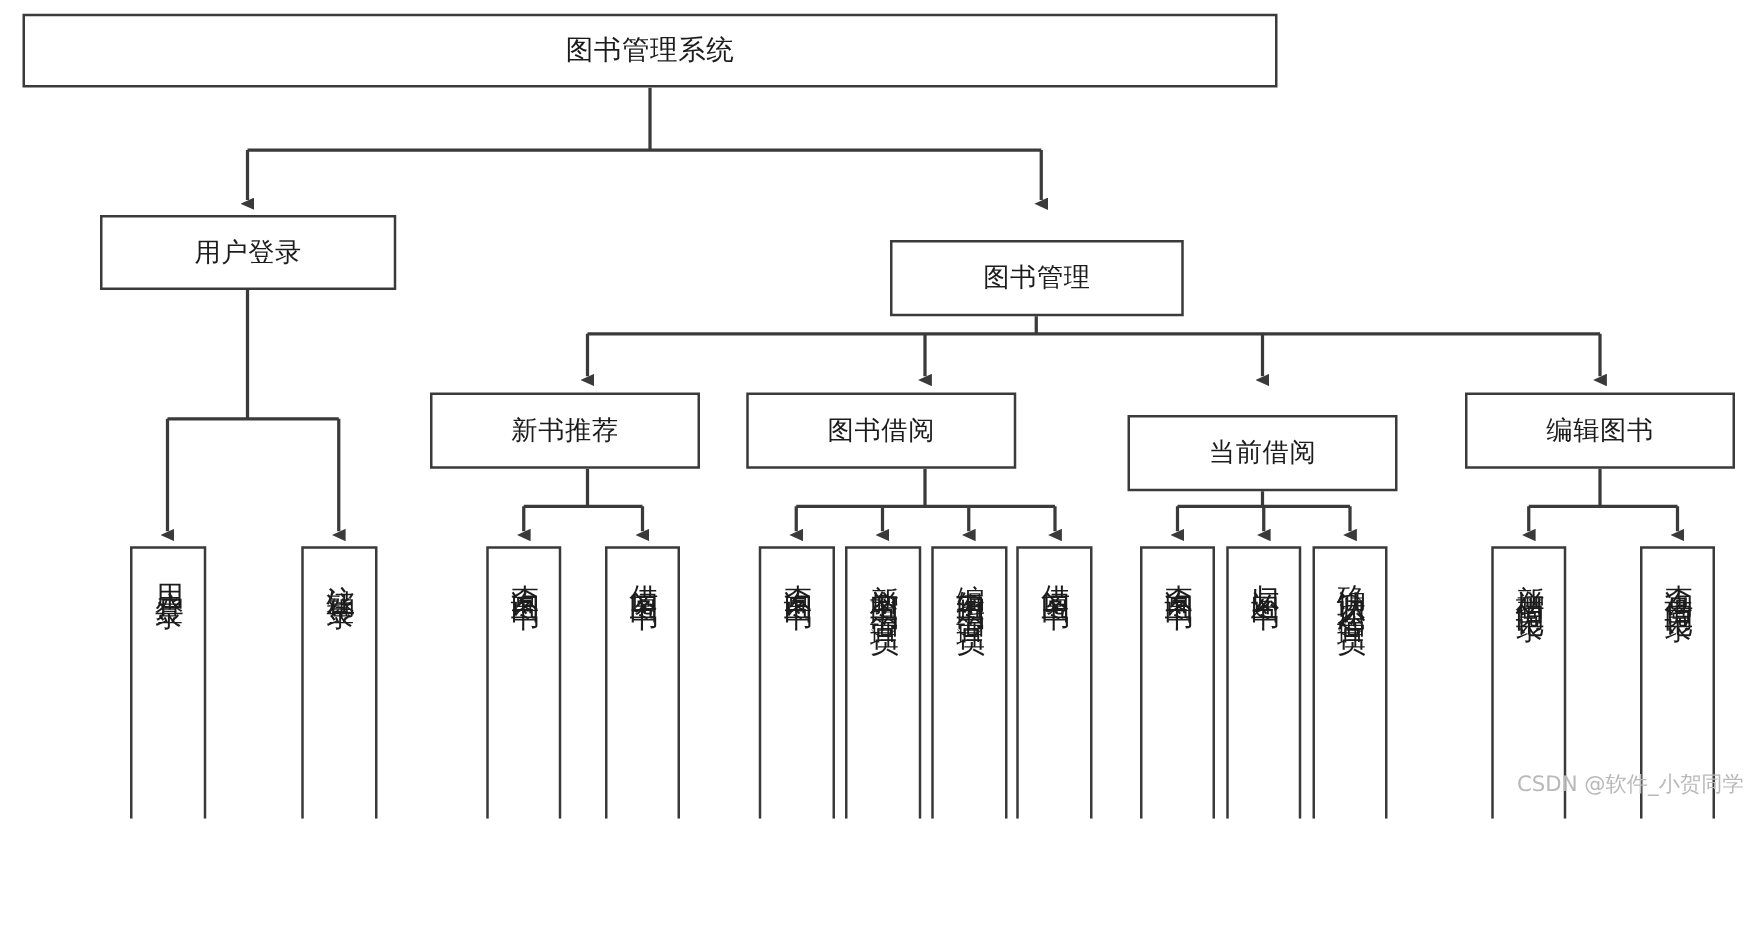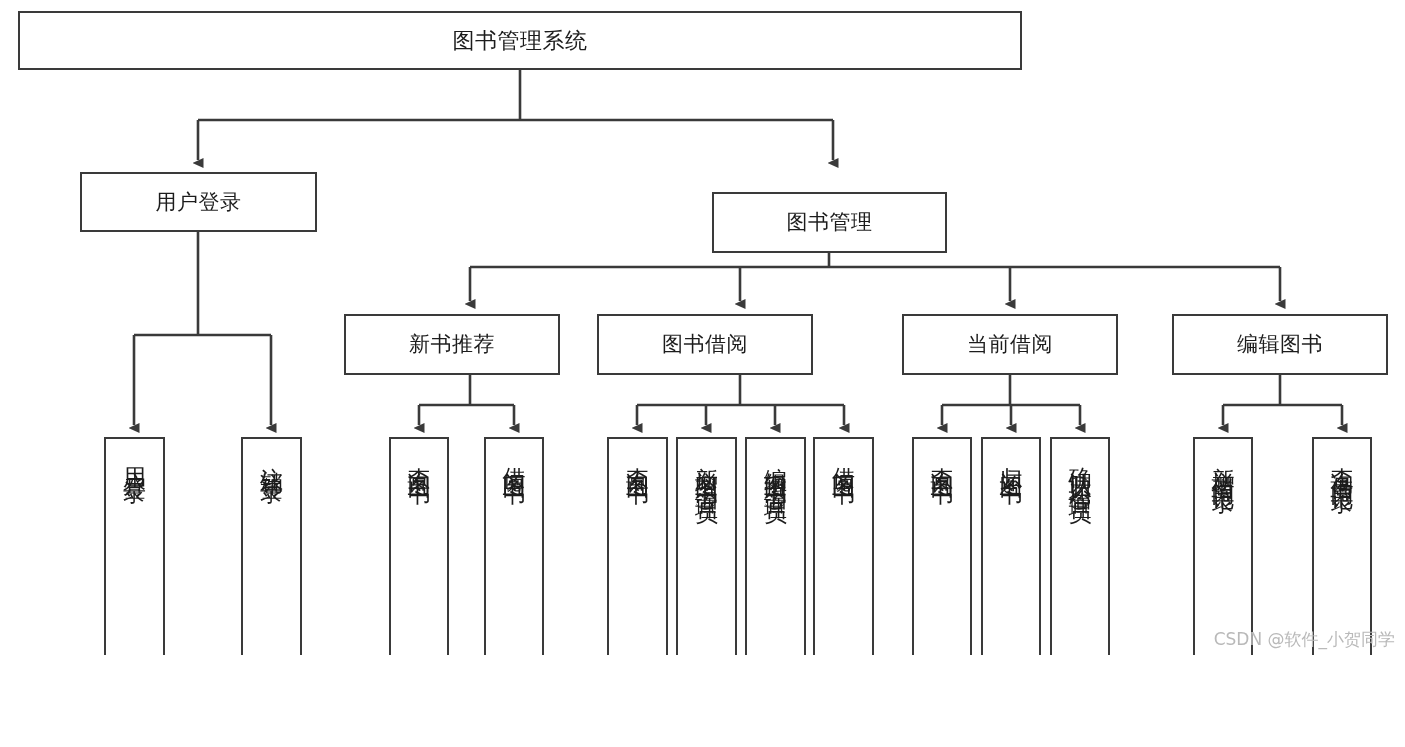--- a/index.html
+++ b/index.html
@@ -61,21 +61,21 @@
     writing-mode: vertical-rl;
     text-orientation: upright;
     font-size: 23px;
     line-height: 1;
     letter-spacing: 5px;
     white-space: nowrap;
   }
   #watermark {
     position: absolute;
     right: 10px;
-    bottom: 4px;
+    bottom: 16px;
     font-size: 17px;
     color: #b9b9b9;
     white-space: nowrap;
     z-index: 5;
     font-family: "DejaVu Sans", "Liberation Sans", sans-serif;
   }
 </style>
 </head>
 <body>
 
@@ -141,21 +141,21 @@
   <div class="node horiz" style="left:712px; top:172px; width:235px; height:61px;margin-top:20px;">
     <span class="label">图书管理</span>
   </div>
 
   <div class="node horiz" style="left:344px; top:314px; width:216px; height:61px;">
     <span class="label">新书推荐</span>
   </div>
   <div class="node horiz" style="left:597px; top:314px; width:216px; height:61px;">
     <span class="label">图书借阅</span>
   </div>
-  <div class="node horiz" style="left:902px; top:314px; width:216px; height:61px;">
+  <div class="node horiz" style="left:902px; top:332px; width:216px; height:61px;">
     <span class="label">当前借阅</span>
   </div>
   <div class="node horiz" style="left:1172px; top:314px; width:216px; height:61px;">
     <span class="label">编辑图书</span>
   </div>
 
   <div class="node vert" style="left:104px; top:437px; width:61px; height:296px;">
     <span class="label">用户登录</span>
   </div>
   <div class="node vert" style="left:241px; top:437px; width:61px; height:296px;">

